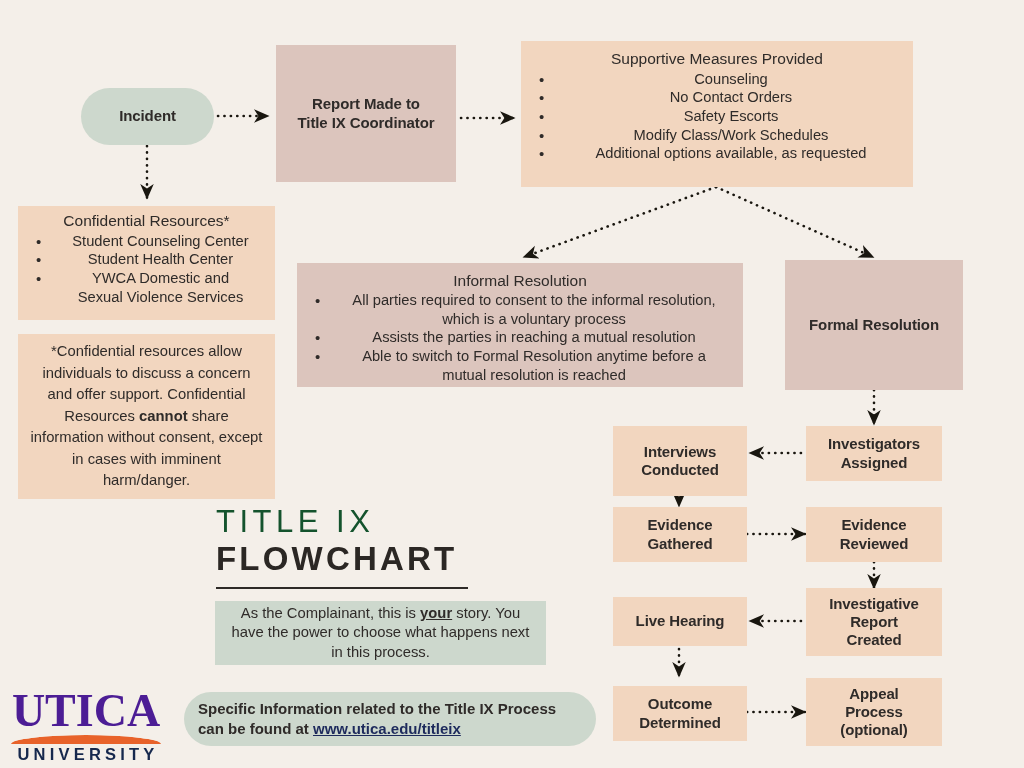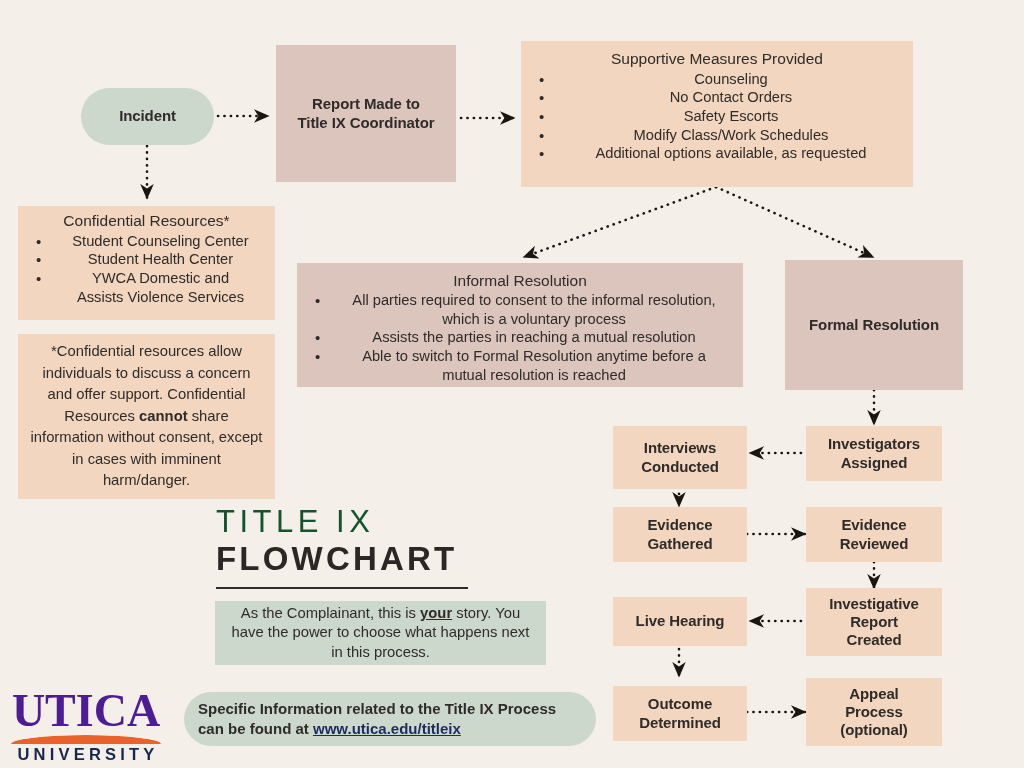--- a/index.html
+++ b/index.html
@@ -249,21 +249,21 @@
       <li>Additional options available, as requested</li>
     </ul>
   </div>
 
   <div class="node peach" style="left:18px; top:206px; width:257px; height:114px; justify-content:flex-start; padding-top:6px;">
     <div class="box-head">Confidential Resources*</div>
     <ul class="blist">
       <li>Student Counseling Center</li>
       <li>Student Health Center</li>
       <li>YWCA Domestic and</li>
-      <li class="nomark">Assists Violence Services</li>
+      <li class="nomark">Sexual Violence Services</li>
     </ul>
   </div>
 
   <div class="node peach" style="left:18px; top:334px; width:257px; height:165px; padding:0 12px; font-size:14.8px; line-height:1.45;">
     <div>
       <span>*Confidential resources allow individuals to discuss a concern and offer support. Confidential Resources </span><b>cannot</b><span> share information without consent, except in cases with imminent harm/danger.</span>
     </div>
   </div>
 
   <div class="node mauve" style="left:297px; top:263px; width:446px; height:124px; justify-content:center; padding-top:6px;">
@@ -277,21 +277,21 @@
 
   <div class="node mauve" style="left:785px; top:260px; width:178px; height:130px;">
     <div class="node-title">Formal Resolution</div>
   </div>
 
   <div class="node peach" style="left:806px; top:426px; width:136px; height:55px;">
     <div class="node-title">Investigators</div>
     <div class="node-title">Assigned</div>
   </div>
 
-  <div class="node peach" style="left:613px; top:426px; width:134px; height:63px;">
+  <div class="node peach" style="left:613px; top:426px; width:134px; height:70px;">
     <div class="node-title">Interviews</div>
     <div class="node-title">Conducted</div>
   </div>
 
   <div class="node peach" style="left:613px; top:507px; width:134px; height:55px;">
     <div class="node-title">Evidence</div>
     <div class="node-title">Gathered</div>
   </div>
 
   <div class="node peach" style="left:806px; top:507px; width:136px; height:55px;">

